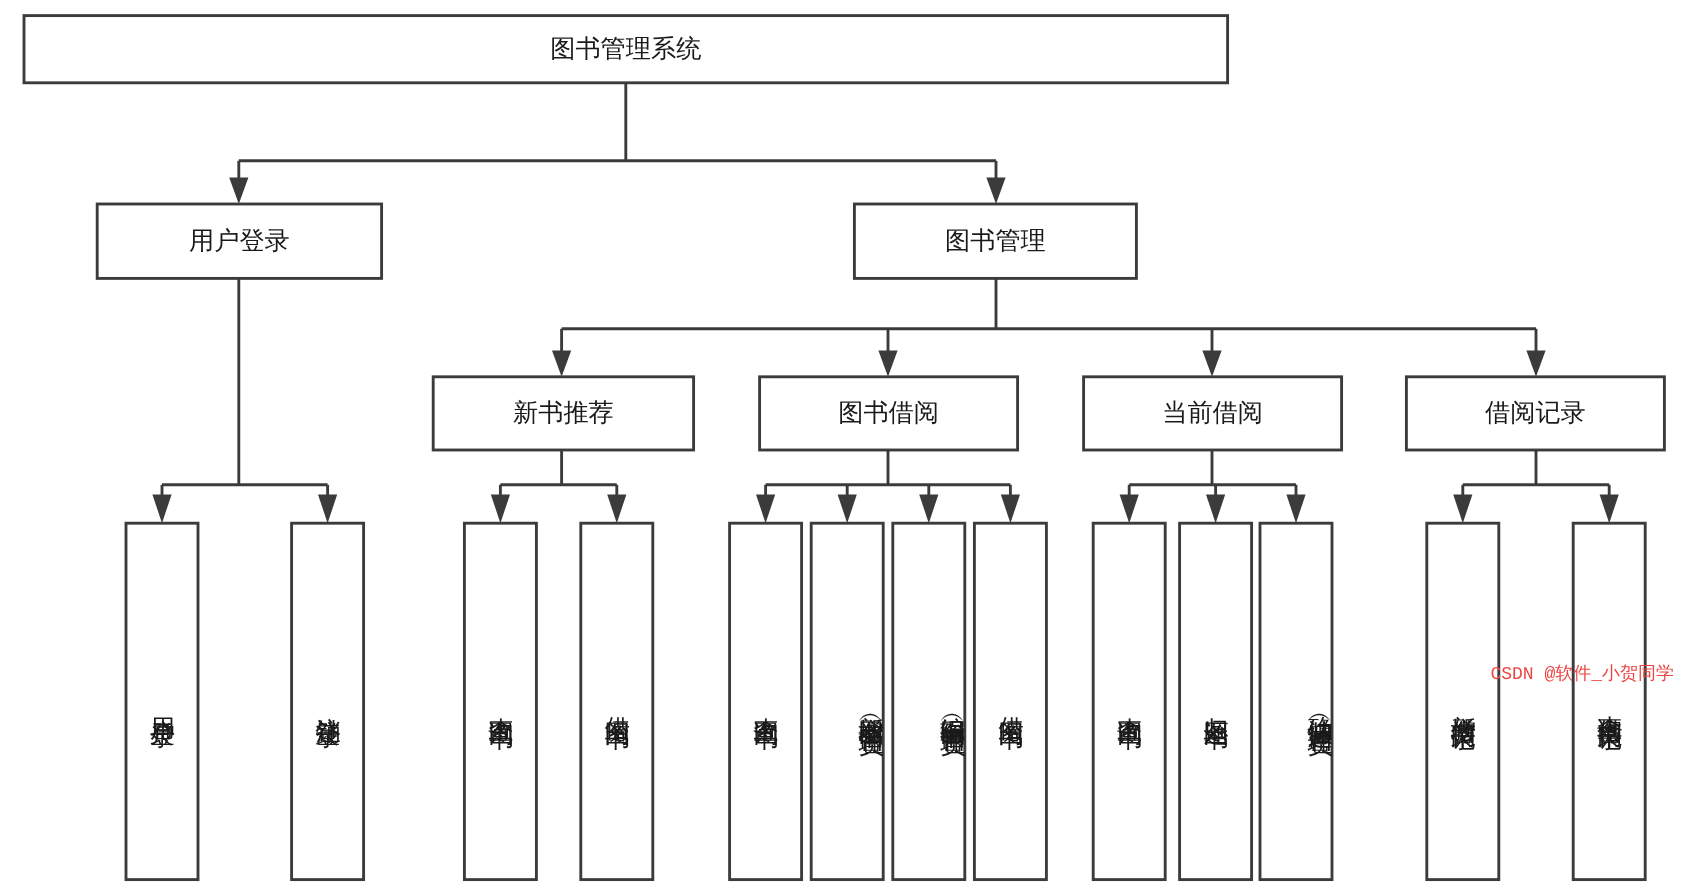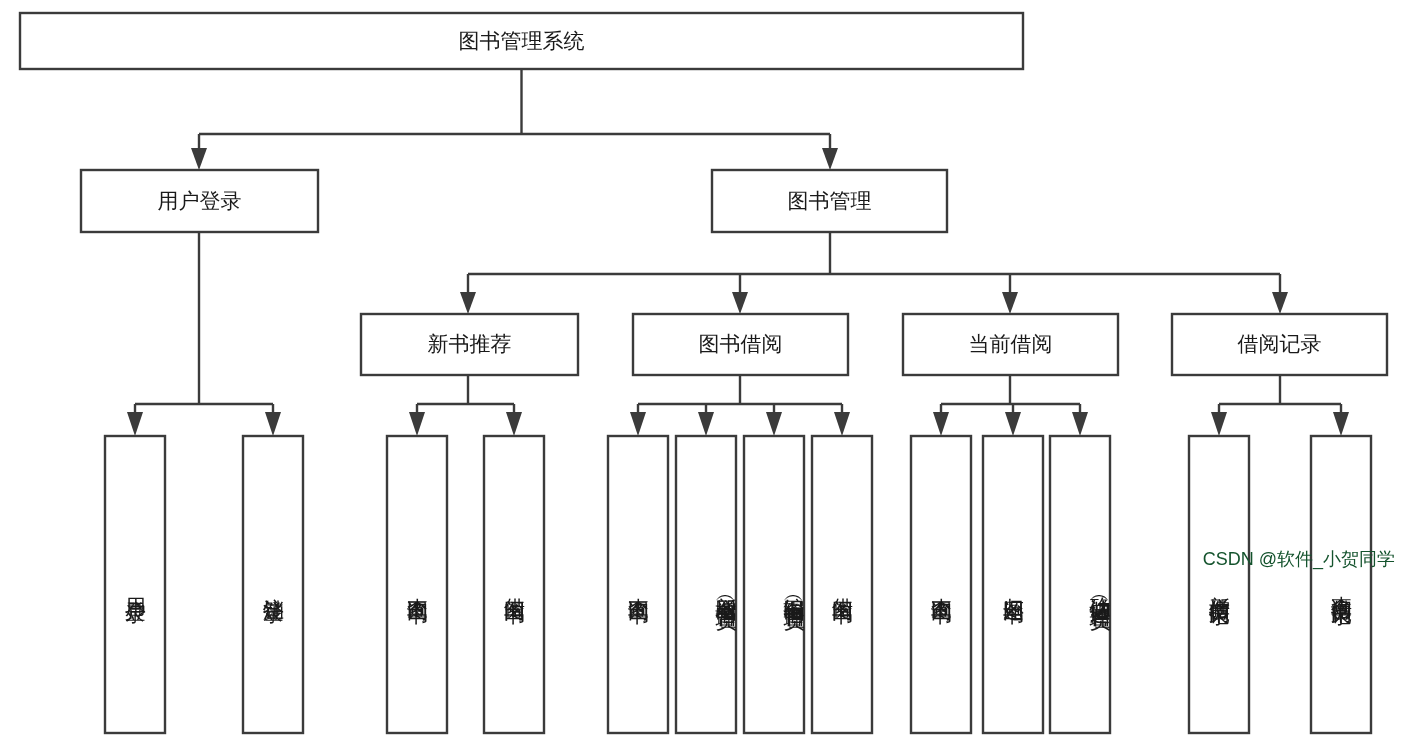--- a/index.html
+++ b/index.html
@@ -61,23 +61,23 @@
     align-items: center;
     justify-content: center;
     white-space: nowrap;
     pointer-events: none;
     user-select: none;
   }
   .watermark {
     position: absolute;
     right: 10px;
     bottom: 6px;
-    font-family: Liberation Sans, sans-serif;
-    font-size: 18px;
-    color: #14532d;
+    font-family: Liberation Mono, monospace;
+    font-size: 15px;
+    color: #ef4444;
     white-space: nowrap;
     user-select: none;
   }
 </style>
 </head>
 <body>
 
 <div id="diagram-root">
 
   <svg class="flow" viewBox="0 0 1405 747">

